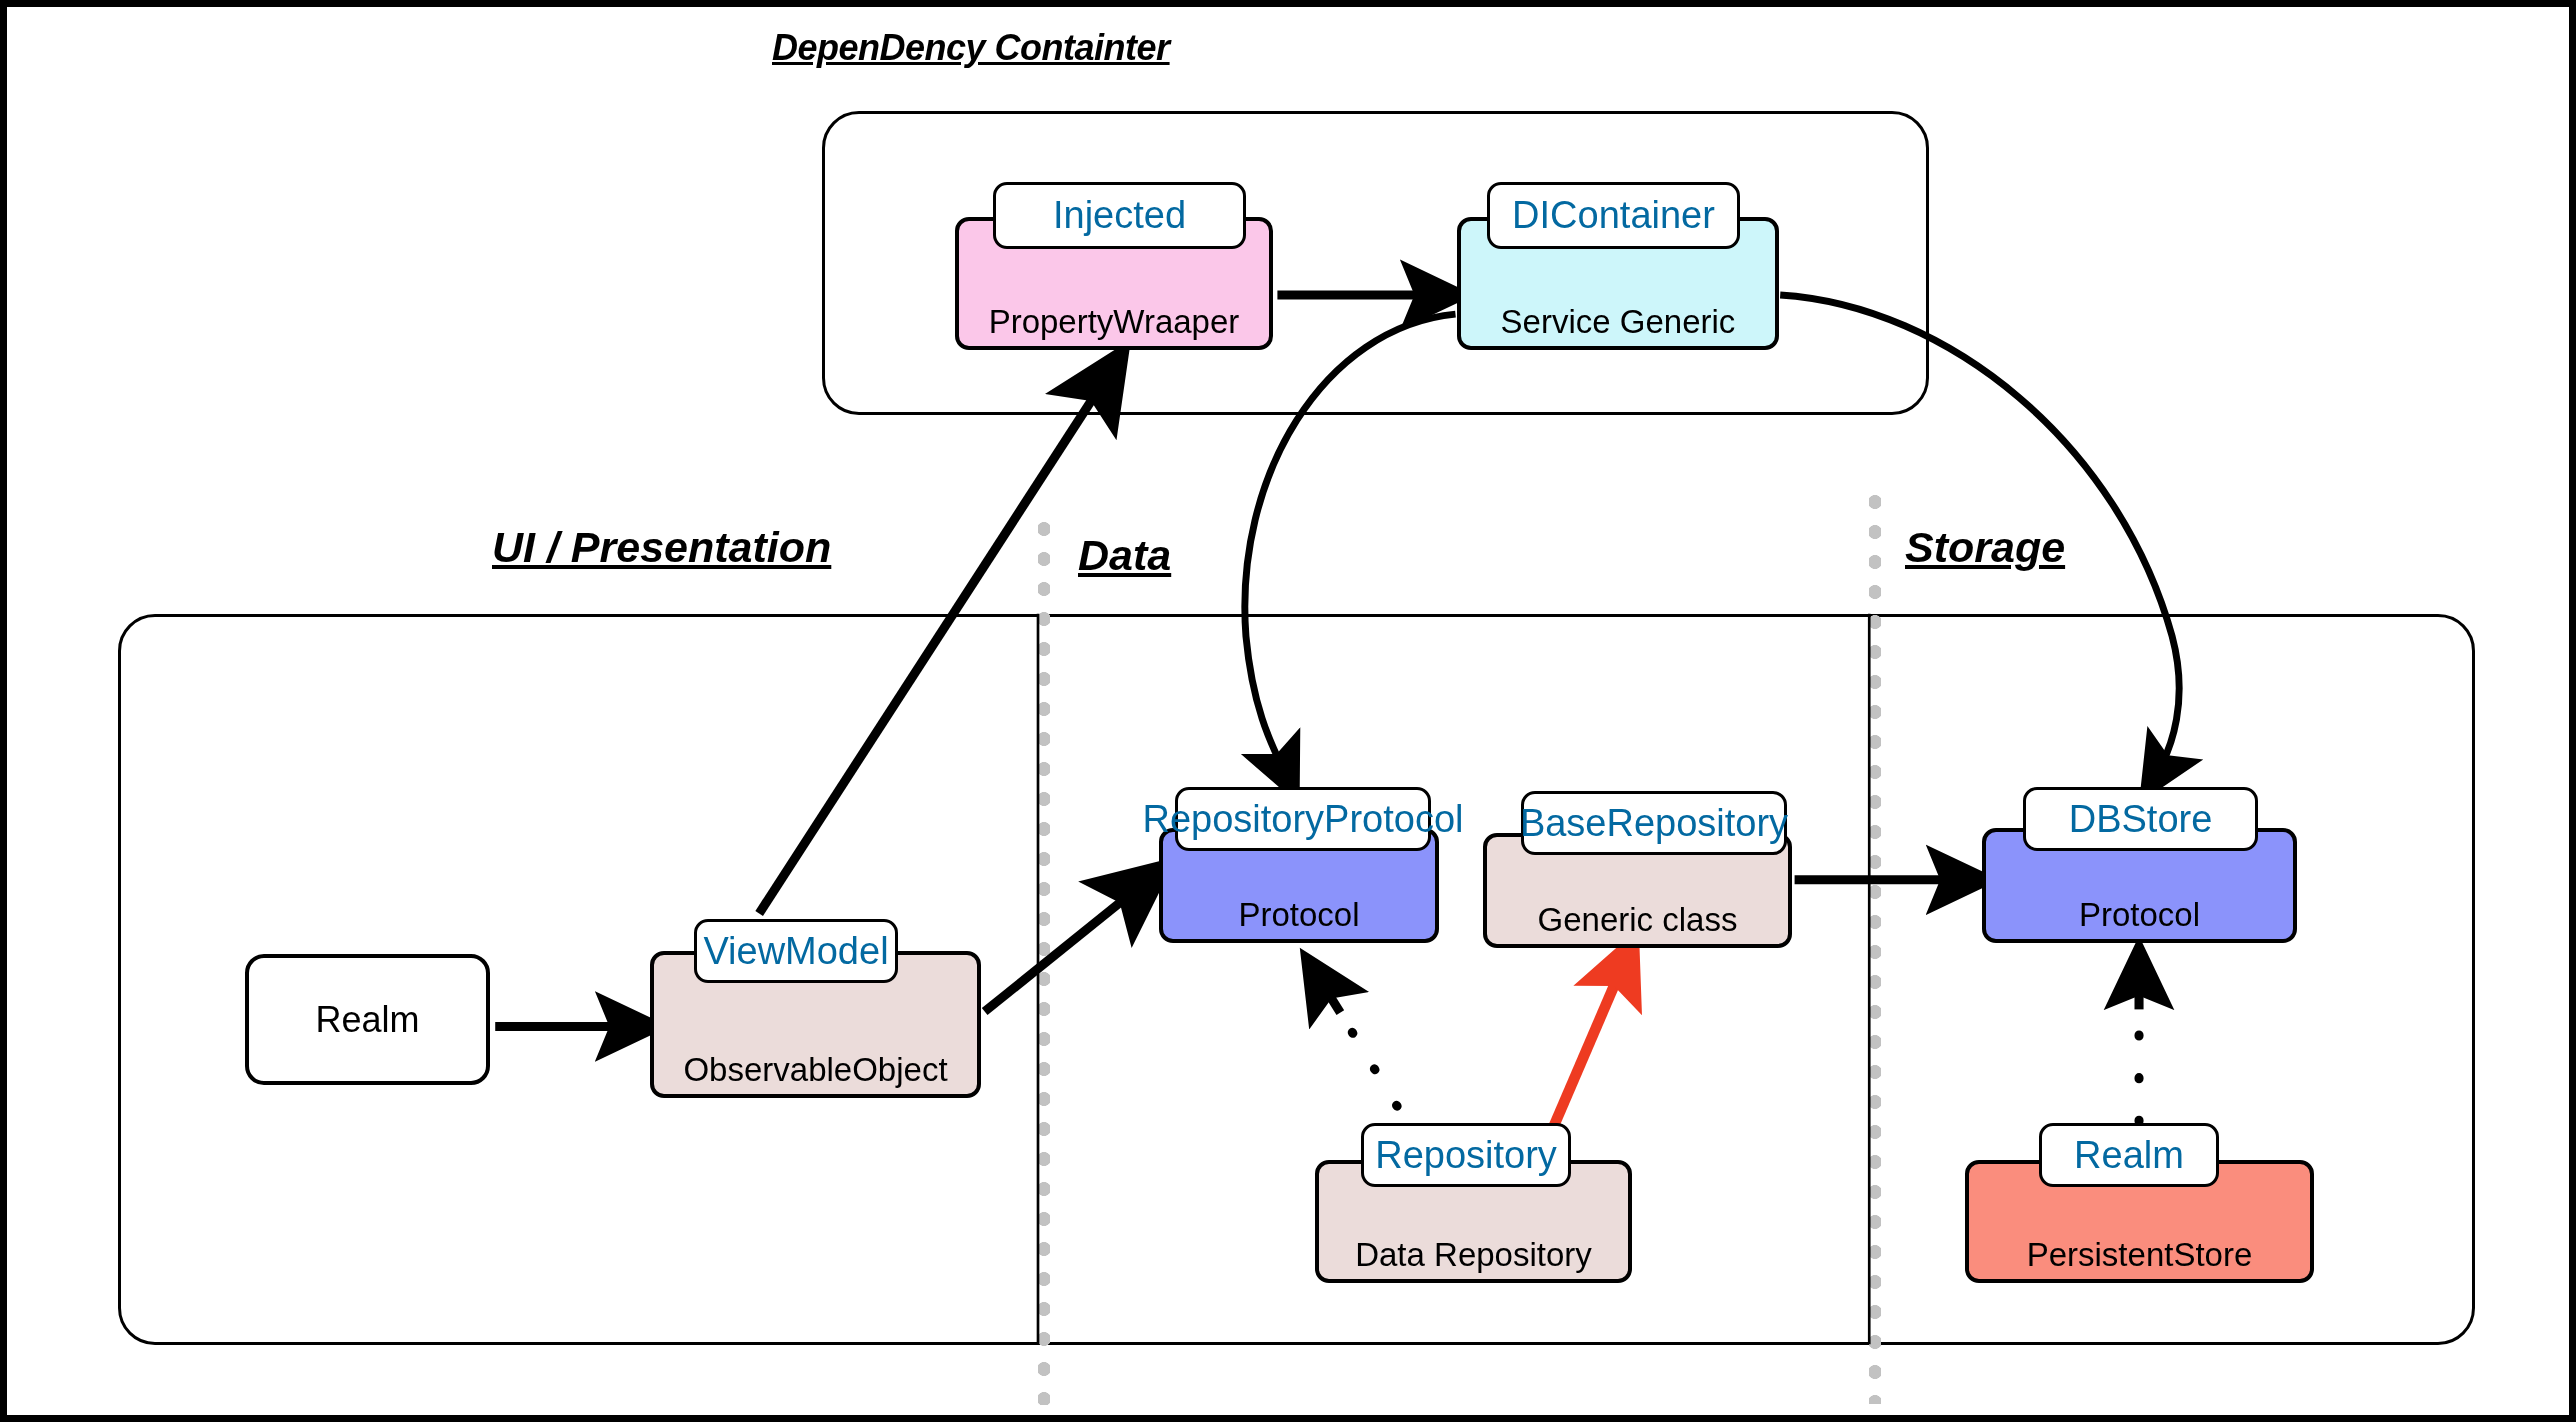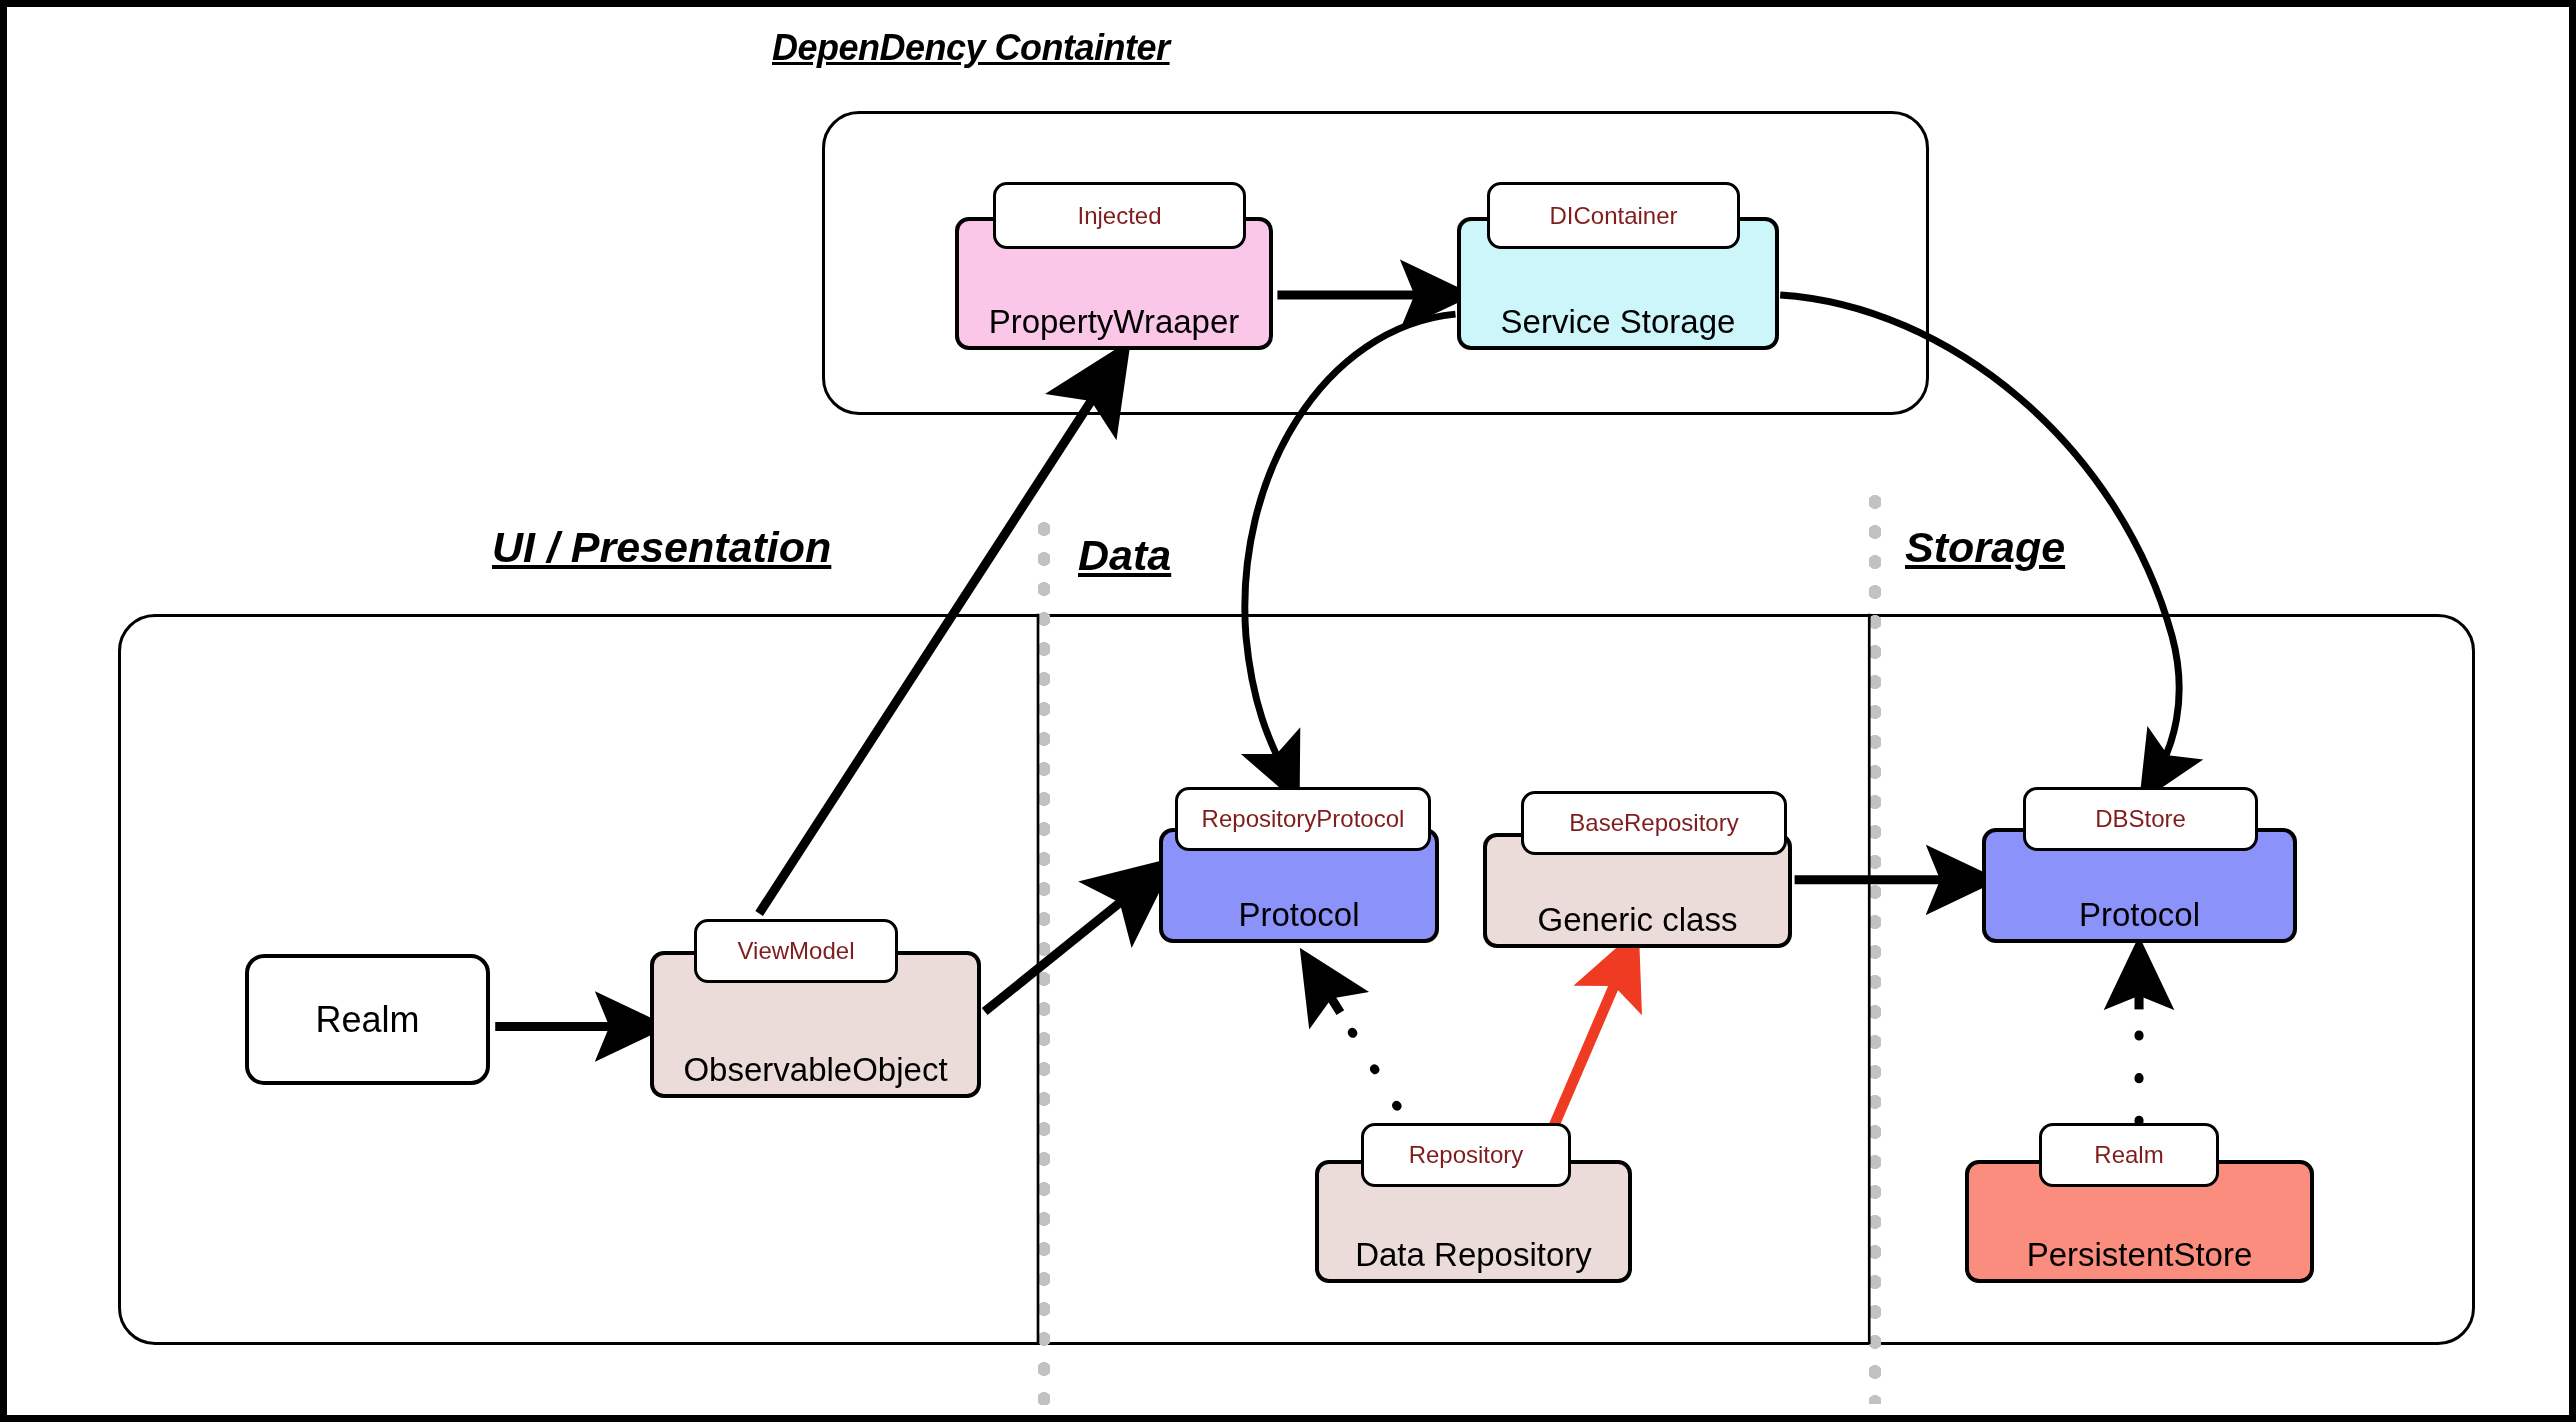--- a/index.html
+++ b/index.html
@@ -72,21 +72,21 @@
     padding-bottom:8px;
     line-height:1;
     white-space:nowrap;
   }
   .tag{
     position:absolute;
     background:#ffffff;
     border:3.7px solid #000;
     border-radius:14px;
     display:flex;align-items:center;justify-content:center;
-    font-size:24px;color:#7f1d1d;white-space:nowrap;
+    font-size:38px;color:#0369a1;white-space:nowrap;
     padding:0 14px;
     box-sizing:border-box;
     z-index:6;
   }
   .plain{
     position:absolute;
     background:#ffffff;
     border:4.8px solid #000;
     border-radius:19px;
     display:flex;align-items:center;justify-content:center;
@@ -208,21 +208,21 @@
       <line class="thick" stroke-width="2" x1="3998" y1="1880" x2="3998" y2="1810" marker-end="url(#ahDot)"></line>
     </g>
   </svg>
 
   <div class="node fill-pink" id="n-injected">
     <div class="sub">PropertyWraaper</div>
   </div>
   <div class="tag" id="t-injected">Injected</div>
 
   <div class="node fill-cyan" id="n-dicontainer">
-    <div class="sub">Service Storage</div>
+    <div class="sub">Service Generic</div>
   </div>
   <div class="tag" id="t-dicontainer">DIContainer</div>
 
   <div class="plain" id="n-view">Realm</div>
 
   <div class="node fill-beige" id="n-viewmodel">
     <div class="sub">ObservableObject</div>
   </div>
   <div class="tag" id="t-viewmodel">ViewModel</div>
 

